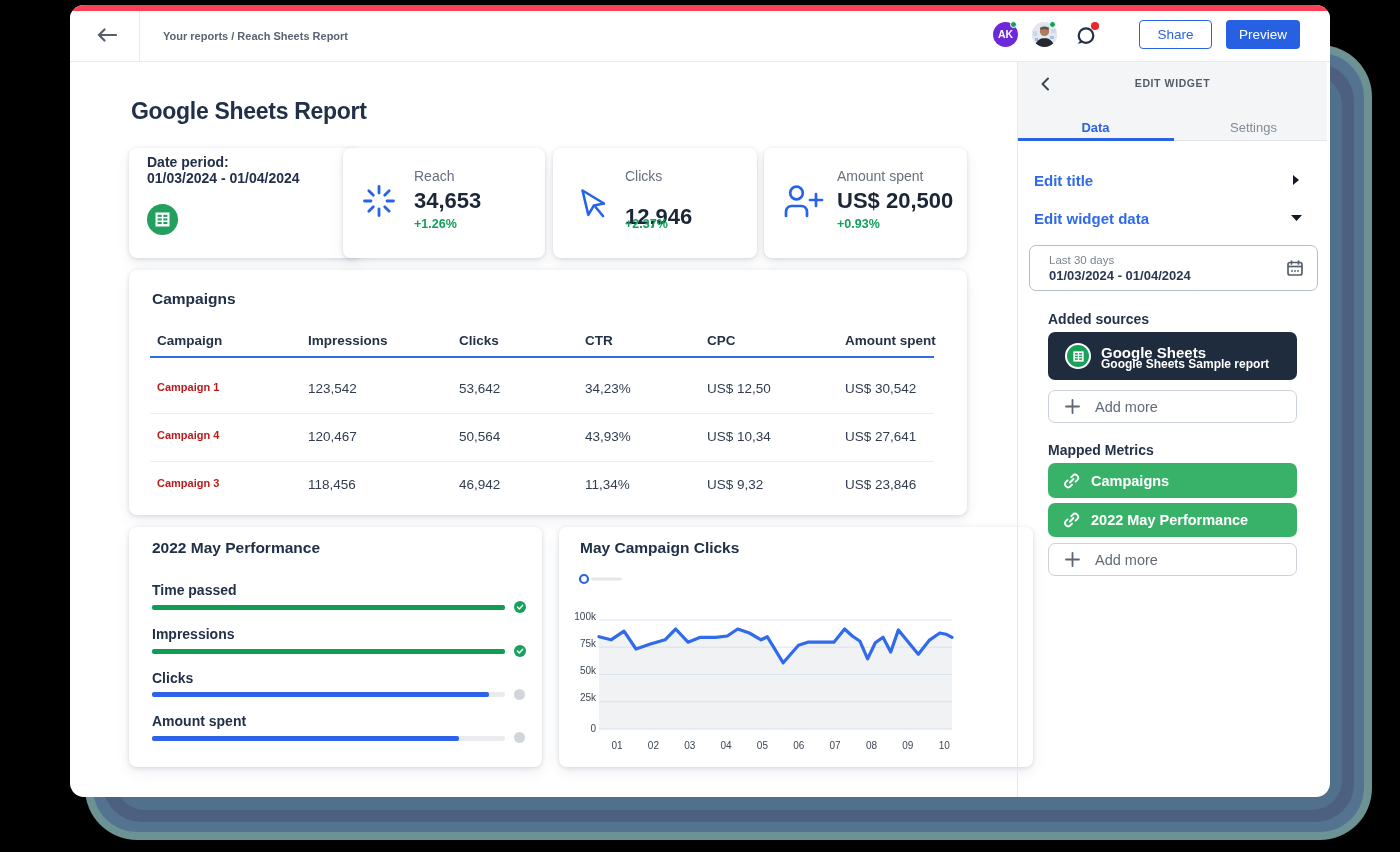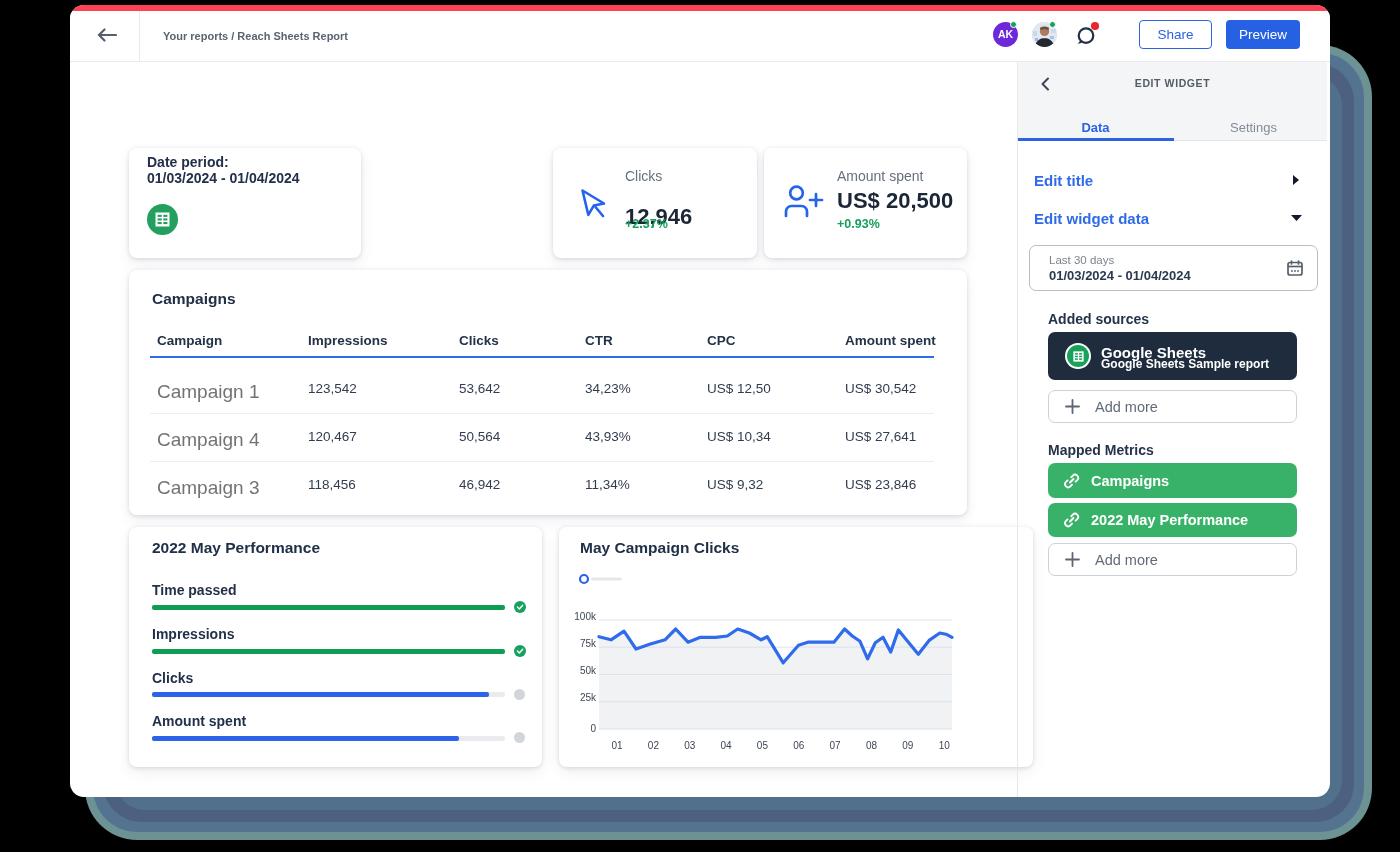--- a/index.html
+++ b/index.html
@@ -35,21 +35,21 @@
 .m3 { left:483px; top:143px; width:204px; height:110px; }
 .m4 { left:694px; top:143px; width:203px; height:110px; }
 .mlabel { font-size:14px; color:#67707e; white-space:nowrap; }
 .mnum { font-size:22px; font-weight:bold; color:#1b2636; white-space:nowrap; }
 .mpct { font-size:12.5px; font-weight:bold; color:#13a05b; }
 
 .tcard { left:59px; top:265px; width:838px; height:245px; }
 .cardtitle { font-size:15.5px; font-weight:bold; color:#213049; }
 .th { font-size:13.5px; font-weight:bold; color:#243247; }
 .td { font-size:13.5px; color:#313d4f; }
-.tdb { font-size:19px; font-weight:normal; color:#737373; }
+.tdb { font-size:11px; font-weight:bold; color:#b91c1c; }
 .bluerule { background:#2e6be6; height:2px; }
 .grayrule { background:#eceef0; height:1px; }
 
 .pcard { left:59px; top:522px; width:413px; height:240px; }
 .plabel { font-size:14px; font-weight:bold; color:#223049; }
 .bar { height:5px; border-radius:2px; }
 .ccard { left:489px; top:522px; width:474px; height:240px; }
 </style>
 </head>
 <body>
@@ -82,36 +82,54 @@
   <div class="abs gdot" style="left:940px; top:16px;"></div>
   <div class="abs gdot" style="left:979px; top:16px;"></div>
   <svg class="abs" style="left:1005px; top:21px;" width="21" height="20" viewBox="0 0 21 20">
     <circle cx="11" cy="9.6" r="7.3" fill="none" stroke="#22304a" stroke-width="2.2"></circle>
     <path d="M5.2 14.2 C4.7 15.6 3.6 16.8 2.3 17.5 C4.2 17.7 6.1 17.1 7.6 16.0 Z" fill="#22304a"></path>
   </svg>
   <div class="abs rdot"></div>
   <div class="abs btn-share">Share</div>
   <div class="abs btn-preview">Preview</div>
 
+  <div class="abs h1">Google Sheets Report</div>
 
   <div class="abs mcard m1">
     <div class="abs" style="left:18px; top:6px; font-size:14px; font-weight:bold; color:#223049;">Date period:</div>
     <div class="abs" style="left:18px; top:22px; font-size:14px; font-weight:bold; color:#223049; white-space:nowrap;">01/03/2024 - 01/04/2024</div>
     <div class="abs" style="left:17.5px; top:56px; width:31px; height:31px; border-radius:50%; background:#23a05d;"></div>
     <svg class="abs" style="left:25.5px; top:64px;" width="15" height="15" viewBox="0 0 15 15">
       <rect x="0.5" y="0.5" width="14" height="14" fill="#fff"></rect>
       <g fill="#23a05d">
         <rect x="2.6" y="2.8" width="4.1" height="2.1"></rect>
           <rect x="8.3" y="2.8" width="4.1" height="2.1"></rect>
         <rect x="2.6" y="6.4" width="4.1" height="2.1"></rect>
           <rect x="8.3" y="6.4" width="4.1" height="2.1"></rect>
         <rect x="2.6" y="10" width="4.1" height="2.1"></rect>
           <rect x="8.3" y="10" width="4.1" height="2.1"></rect>
       </g>
     </svg>
+  </div>
+  <div class="abs mcard m2">
+    <svg class="abs" style="left:18px; top:35px;" width="36" height="36" viewBox="0 0 36 36">
+      <g stroke="#2563eb" stroke-width="2.8" stroke-linecap="round">
+        <path d="M18 3.5 V10"></path>
+          <path d="M18 26 V32.5"></path>
+        <path d="M3.5 18 H10"></path>
+          <path d="M26 18 H32.5"></path>
+        <path d="M7.8 7.8 L12.3 12.3"></path>
+          <path d="M23.7 23.7 L28.2 28.2"></path>
+        <path d="M28.2 7.8 L23.7 12.3"></path>
+          <path d="M7.8 28.2 L12.3 23.7"></path>
+      </g>
+    </svg>
+    <div class="abs mlabel" style="left:71px; top:20px;">Reach</div>
+    <div class="abs mnum" style="left:71px; top:40px;">34,653</div>
+    <div class="abs mpct" style="left:71px; top:69px;">+1.26%</div>
   </div>
   <div class="abs mcard m3">
     <svg class="abs" style="left:26px; top:40px;" width="30" height="32" viewBox="0 0 30 32">
       <path d="M3.5 2.5 L25 15.5 L14.8 17.6 L9.3 26.8 Z" fill="none" stroke="#2563eb" stroke-width="2.6" stroke-linejoin="round"></path>
       <path d="M16.5 19 L24 28" stroke="#2563eb" stroke-width="2.6" stroke-linecap="round"></path>
     </svg>
     <div class="abs mlabel" style="left:72px; top:20px;">Clicks</div>
     <div class="abs mnum" style="left:72px; top:40px;margin-top:16px;">12,946</div>
     <div class="abs mpct" style="left:72px; top:69px;">+2.37%</div>
   </div>

